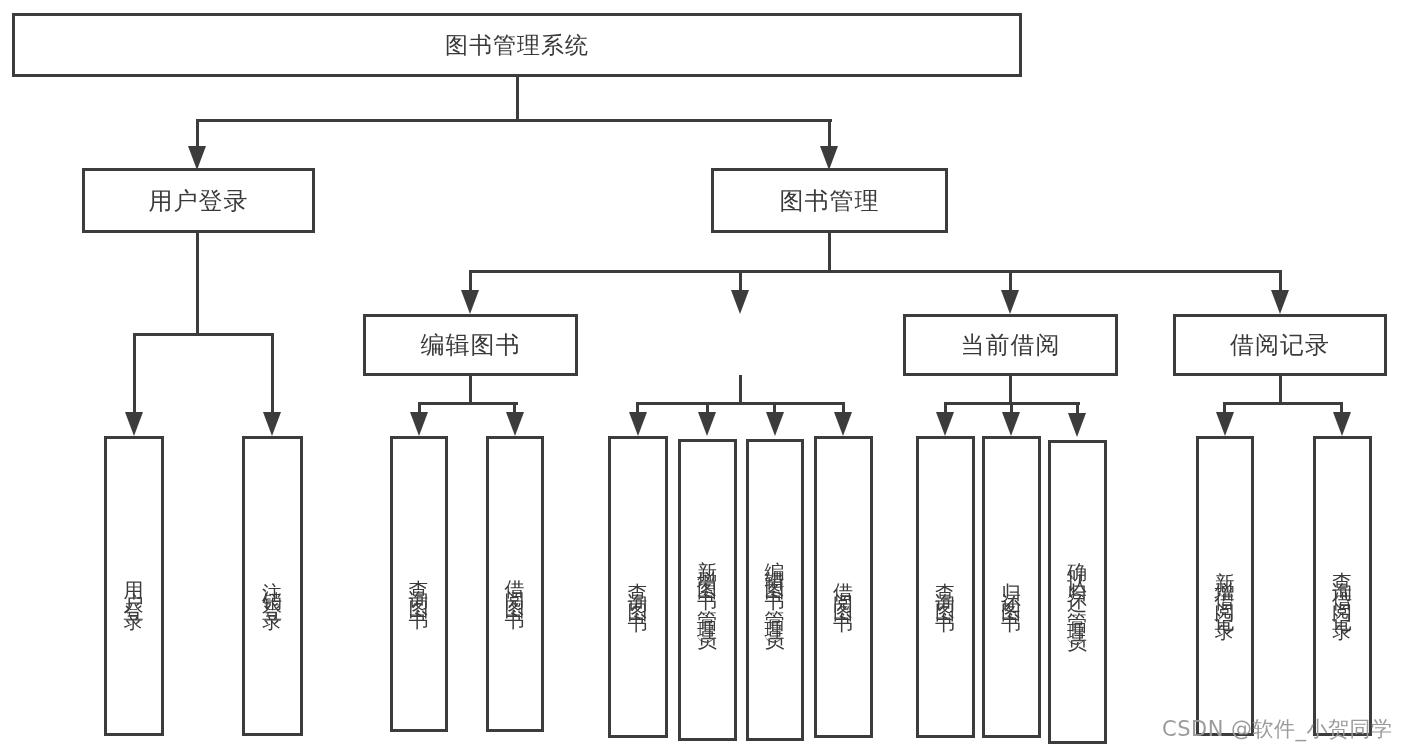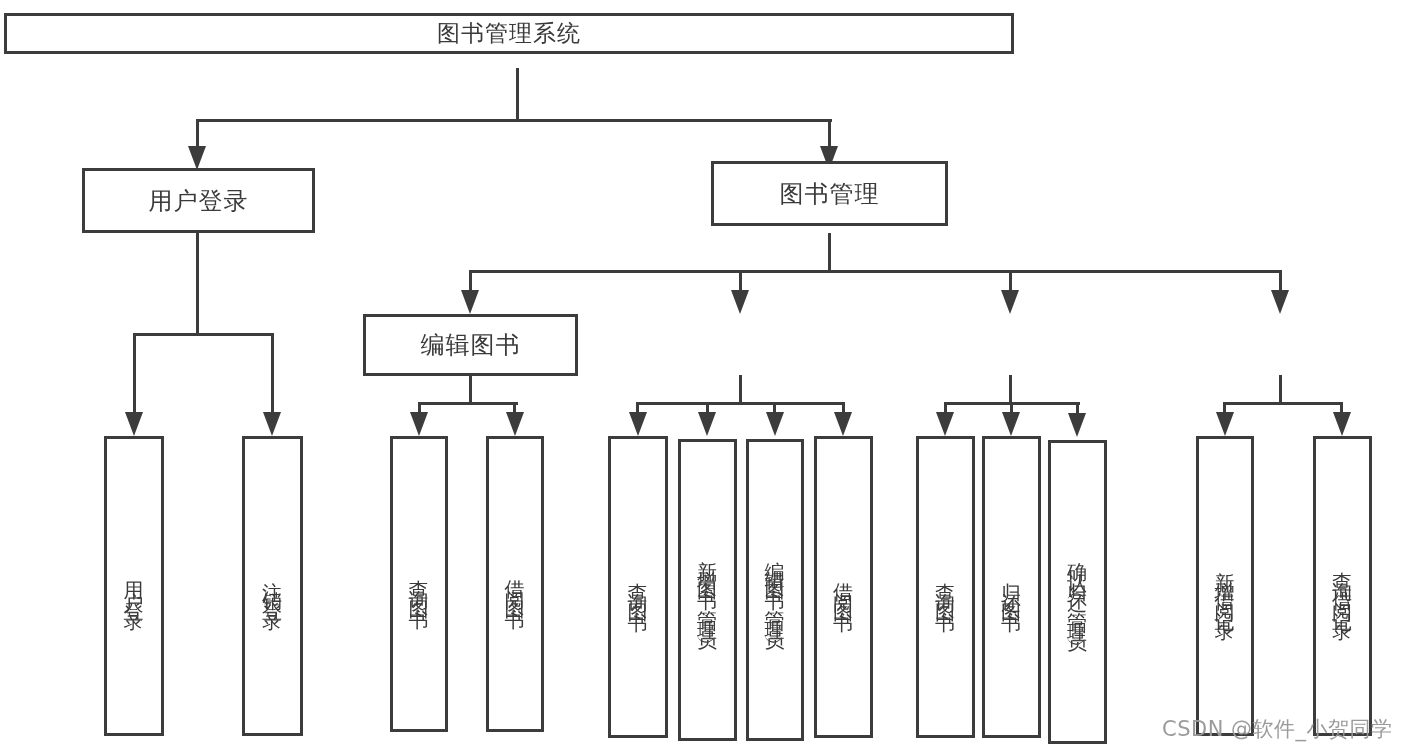--- a/index.html
+++ b/index.html
@@ -120,38 +120,44 @@
   <div class="arrow" style="left:1002px;top:412px"></div>
   <div class="arrow" style="left:1068px;top:413px"></div>
 
   <div class="line" style="left:1279px;top:375px;width:3px;height:30px"></div>
   <div class="line" style="left:1223px;top:402px;width:120px;height:3px"></div>
   <div class="line" style="left:1223px;top:402px;width:3px;height:14px"></div>
   <div class="line" style="left:1340px;top:402px;width:3px;height:14px"></div>
   <div class="arrow" style="left:1216px;top:412px"></div>
   <div class="arrow" style="left:1333px;top:412px"></div>
 
-  <div class="node hnode root-node" style="left:4px;top:13px;width:1010px;height:41px">
+  <div class="node hnode root-node" style="left:12px;top:13px;width:1010px;height:64px">
     <span>图书管理系统</span>
   </div>
 
   <div class="node hnode" style="left:82px;top:168px;width:233px;height:65px">
     <span>用户登录</span>
   </div>
 
-  <div class="node hnode" style="left:711px;top:161px;width:237px;height:65px">
+  <div class="node hnode" style="left:711px;top:168px;width:237px;height:65px">
     <span>图书管理</span>
   </div>
 
   <div class="node hnode" style="left:363px;top:314px;width:215px;height:62px">
     <span>编辑图书</span>
   </div>
 
 
-
+  <div class="node hnode" style="left:903px;top:314px;width:215px;height:62px">
+    <span>当前借阅</span>
+  </div>
+
+  <div class="node hnode" style="left:1173px;top:314px;width:214px;height:62px">
+    <span>借阅记录</span>
+  </div>
 
   <div class="node vnode" style="left:104px;top:436px;width:60px;height:300px">
     <span>用户登录</span>
   </div>
 
   <div class="node vnode" style="left:242px;top:436px;width:61px;height:300px">
     <span>注销登录</span>
   </div>
 
   <div class="node vnode" style="left:390px;top:436px;width:58px;height:296px">

